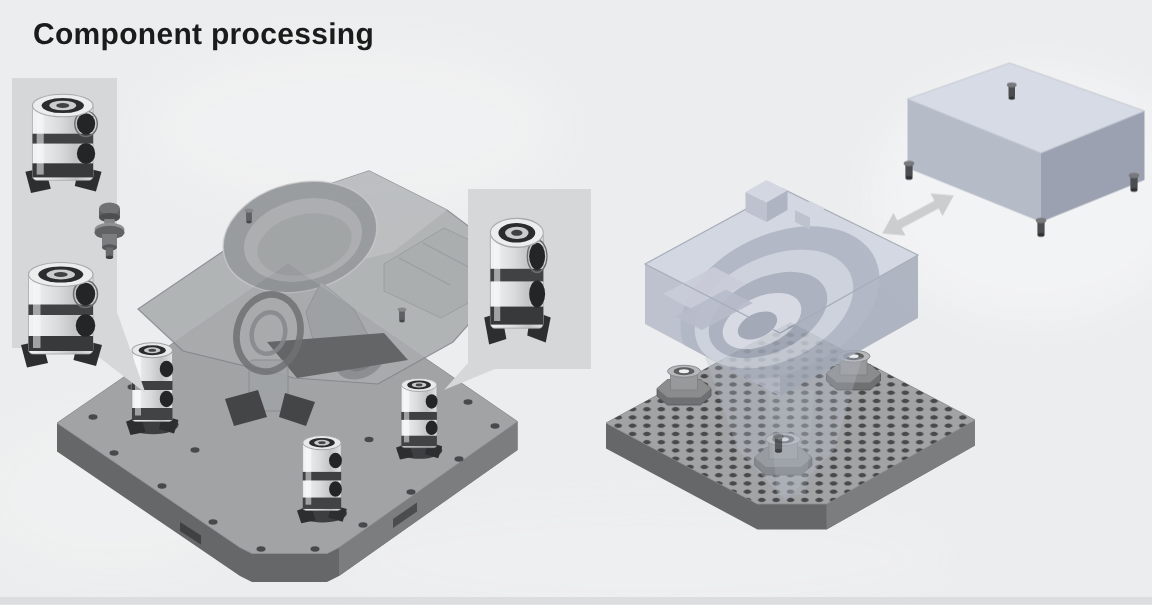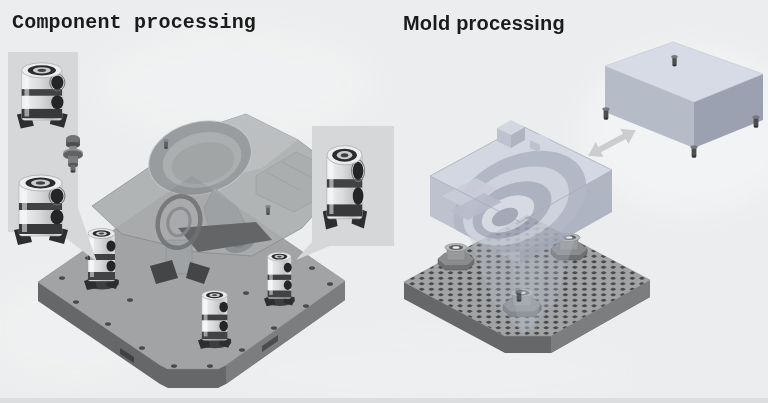--- a/index.html
+++ b/index.html
@@ -8,21 +8,21 @@
     width:768px;height:403px;
     background:var(--bg,#ecedee);
     overflow:hidden;
     font-family:"Liberation Sans","DejaVu Sans",sans-serif;
   }
   .fig-title{
     position:absolute;top:12px;margin:0;
     font-size:20px;font-weight:700;line-height:22px;
     color:var(--text,#1b1b1b);letter-spacing:.2px;
   }
-  .fig-title.left{left:12px;font-family:Liberation Mono, monospace;}
+  .fig-title.left{left:22px;}
   .fig-title.right{left:403px;}
   .scene{position:absolute;left:0;top:0;}
   .bottom-strip{
     position:absolute;left:0;bottom:0;width:768px;height:5px;
     background:#d8d9da;opacity:.85;
   }
   
   .c-bg{fill:var(--bg,#ecedee)}
   .c-pt{fill:var(--plate-top,#a1a3a5)}
   .c-ps{fill:var(--plate-side,#656769)}
@@ -245,16 +245,15 @@
         <use href="#sym-stud" transform="translate(689,144)"></use>
         <use href="#sym-stud" transform="translate(751,114)"></use>
         <use href="#sym-stud" transform="translate(670,54) scale(0.9)"></use>
       </g>
 
       <path d="M0,10 L13,0 L13,6.5 L41,6.5 L41,0 L54,10 L41,20 L41,13.5 L13,13.5 L13,20 Z" transform="translate(612,143) rotate(-28) scale(1,0.85) translate(-27,-10)" class="c-arrow" aria-label="⬌"></path>
     </g>
   </svg>
 
   <h2 class="fig-title left">Component processing</h2>
-  <h2 class="fig-title right">Mold processing</h2>
 
   <div class="bottom-strip"></div>
 </div>
 
 </body></html>

